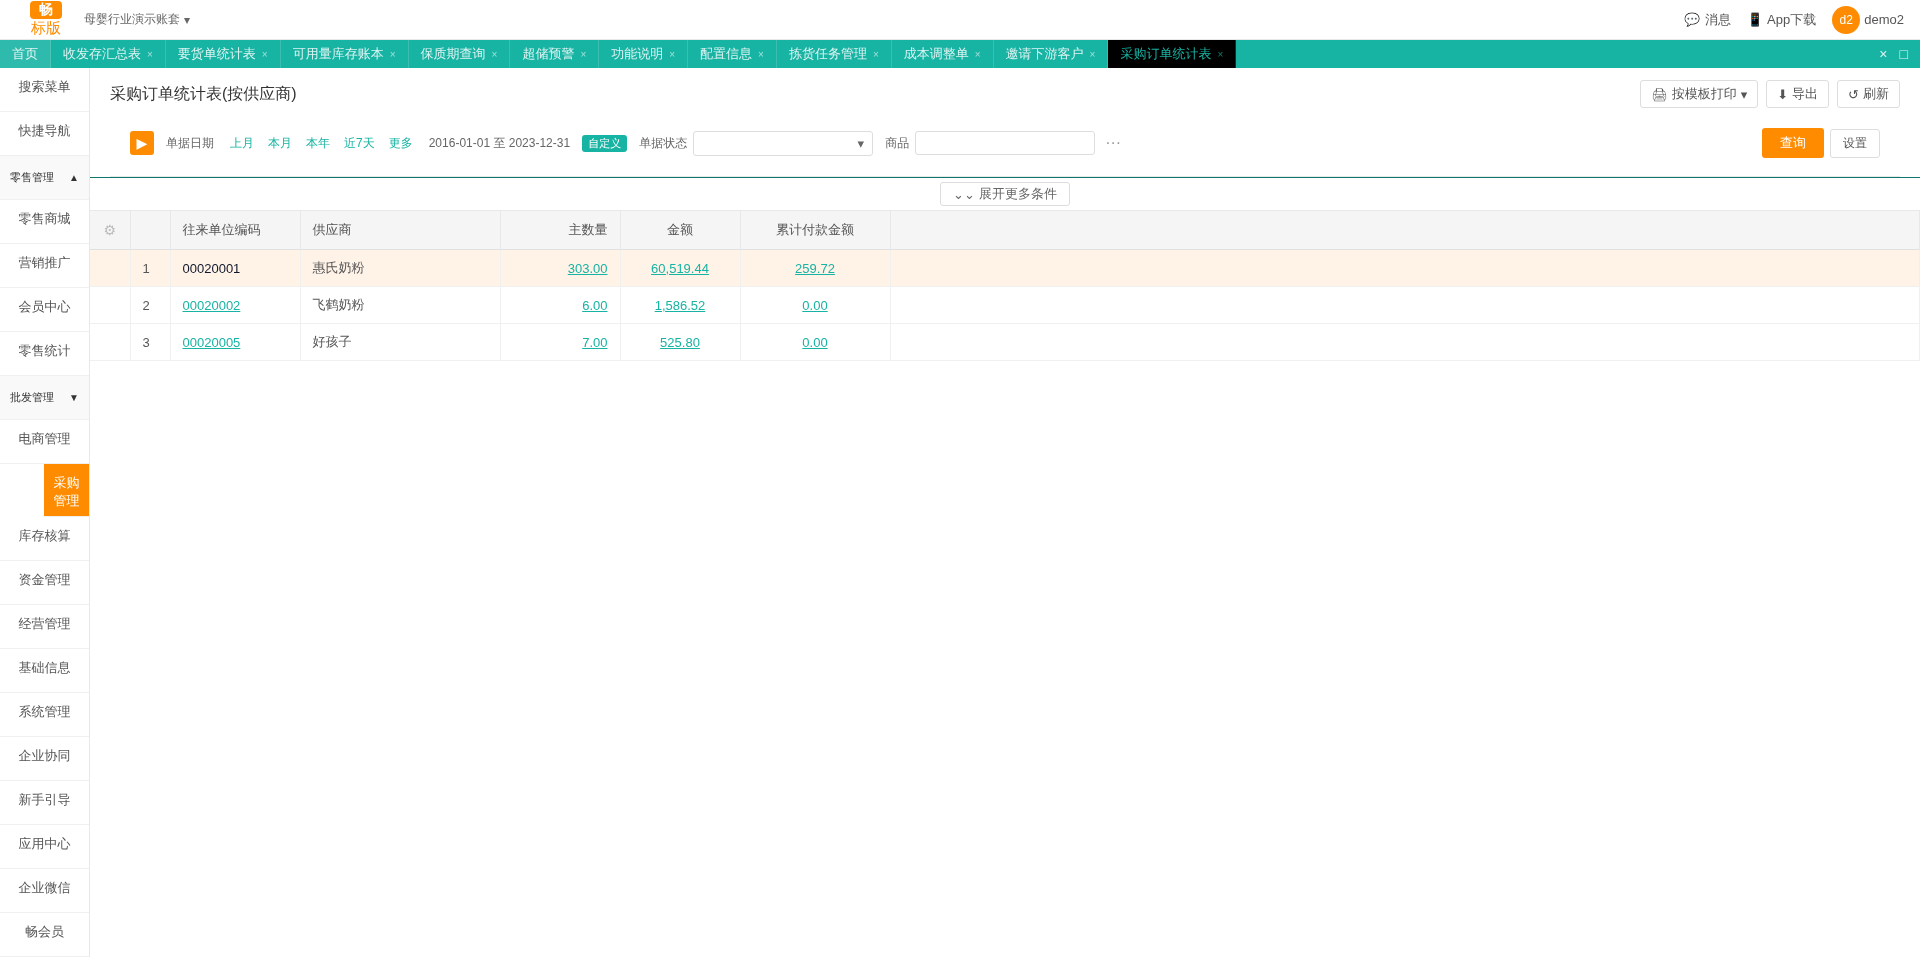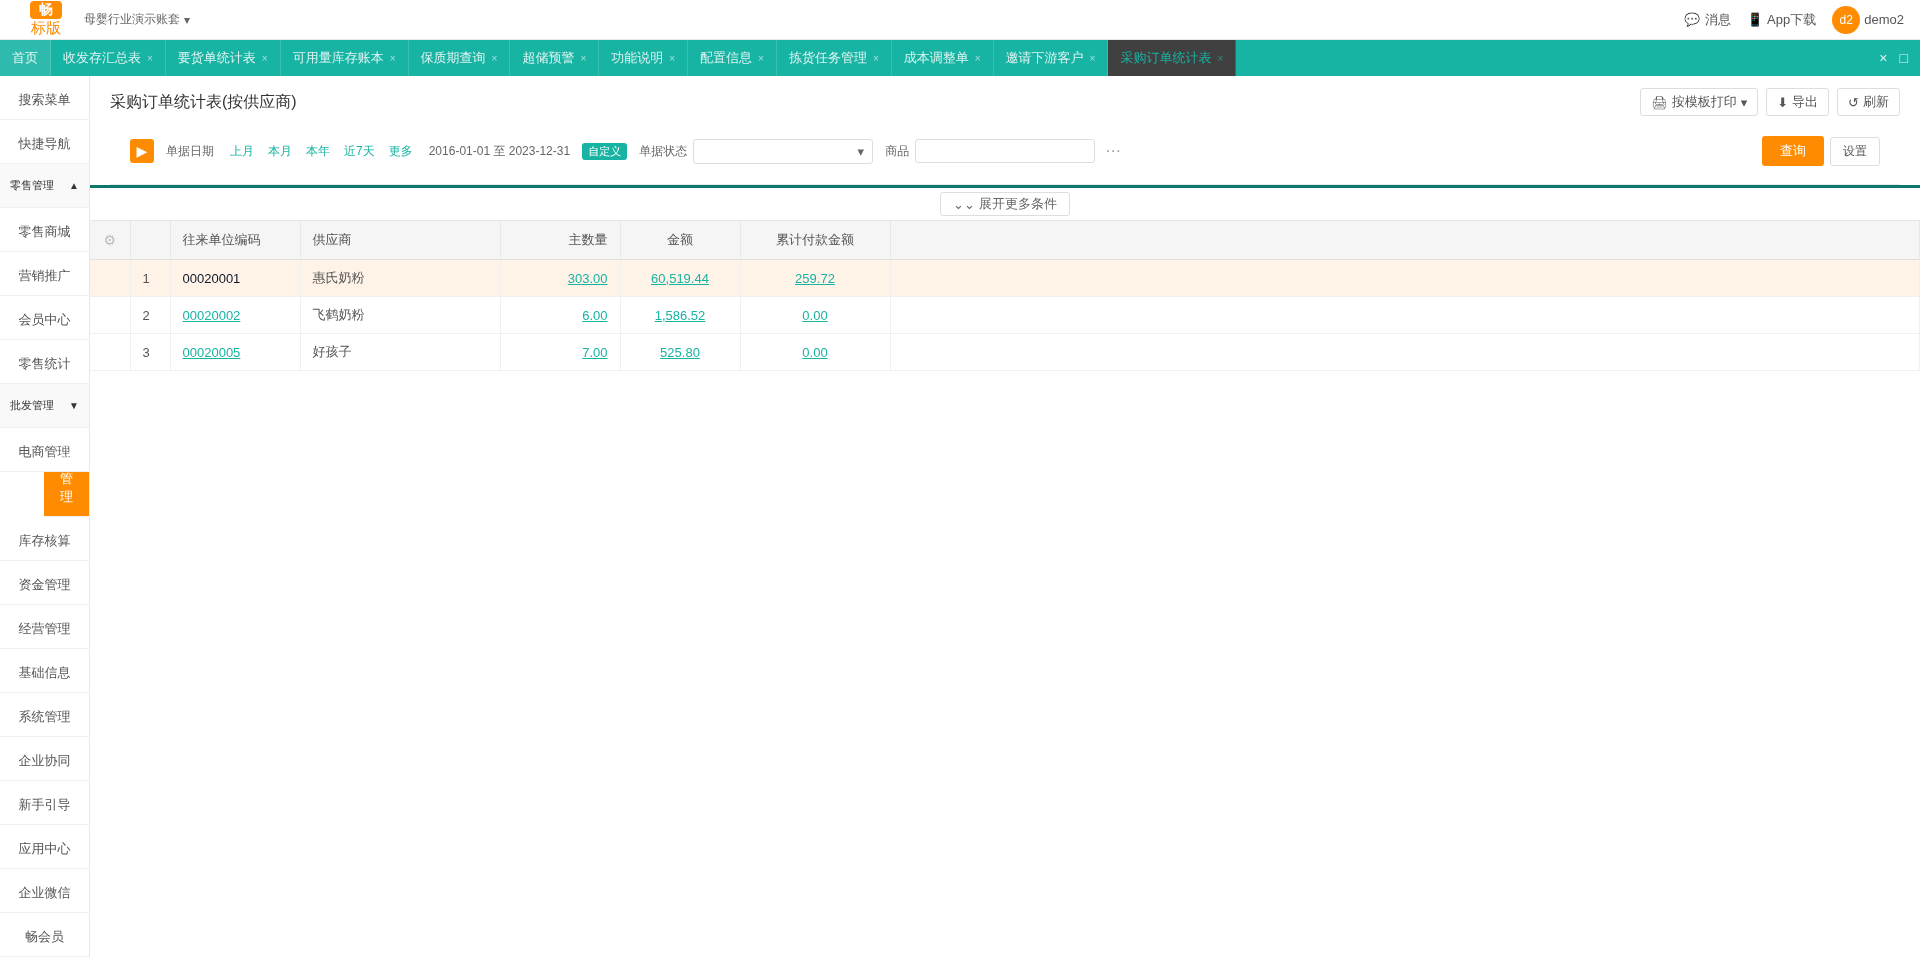--- a/index.html
+++ b/index.html
@@ -21,40 +21,40 @@
     .logo-icon { width: 32px; height: 24px; background: #ff8c00; border-radius: 4px; display: flex; align-items: center; justify-content: center; color: #fff; font-size: 14px; font-weight: bold; }
     .logo-text { font-size: 15px; color: #ff8c00; }
     .workspace-selector { display: flex; align-items: center; gap: 4px; color: #666; cursor: pointer; }
     .workspace-selector span { font-size: 12px; }
     .top-bar-right { display: flex; align-items: center; gap: 16px; }
     .top-bar-action { display: flex; align-items: center; gap: 4px; color: #555; cursor: pointer; font-size: 12px; }
     .avatar { width: 28px; height: 28px; border-radius: 50%; background: #ff8c00; display: flex; align-items: center; justify-content: center; color: #fff; font-size: 12px; }
 
     
     .nav-tabs {
-      height: 36px;
+      height: 28px;
       background: #17b3a3;
       display: flex;
       align-items: stretch;
       flex-shrink: 0;
       overflow: hidden;
     }
     .nav-tab {
       display: flex;
       align-items: center;
       padding: 0 12px;
       color: rgba(255,255,255,0.85);
       cursor: pointer;
       white-space: nowrap;
       font-size: 12px;
       gap: 4px;
       border-right: 1px solid rgba(255,255,255,0.15);
     }
     .nav-tab.home { background: rgba(255,255,255,0.1); }
-    .nav-tab.active { background: #404040; color: #17b3a3; font-weight: 500; }
+    .nav-tab.active { background: #000000; color: #17b3a3; font-weight: 500; }
     .nav-tab .close-btn { font-size: 10px; opacity: 0.7; margin-left: 2px; }
     .nav-tabs-end { margin-left: auto; display: flex; align-items: center; gap: 4px; padding: 0 8px; }
     .nav-end-btn { color: rgba(255,255,255,0.85); cursor: pointer; font-size: 14px; padding: 2px 4px; }
 
     
     .main-layout {
       display: flex;
       flex: 1;
       overflow: hidden;
     }
@@ -66,22 +66,22 @@
       border-right: 1px solid #e8e8e8;
       display: flex;
       flex-direction: column;
       overflow-y: auto;
       flex-shrink: 0;
     }
     .sidebar-item {
       display: flex;
       flex-direction: column;
       align-items: center;
-      justify-content: flex-end;
-      padding: 10px 15px;
+      justify-content: flex-start;
+      padding: 10px 8px;
       cursor: pointer;
       color: #555;
       font-size: 12px;
       text-align: center;
       border-bottom: 1px solid #f0f0f0;
       min-height: 44px;
     }
     .sidebar-item.active { background: #ff8c00; color: #fff; margin-left: 44px; }
     .sidebar-item.section-header {
       display: flex;
@@ -101,21 +101,21 @@
       display: flex;
       flex-direction: column;
       overflow: hidden;
       background: #f5f5f5;
     }
 
     
     .page-header {
       background: #fff;
       padding: 12px 20px 0 20px;
-      border-bottom: 3px solid #0f766e;
+      border-bottom: 1px solid #0f766e;
       flex-shrink: 0;
     }
     .page-title-row {
       display: flex;
       align-items: center;
       justify-content: space-between;
       margin-bottom: 10px;
     }
     .page-title {
       font-size: 16px;

